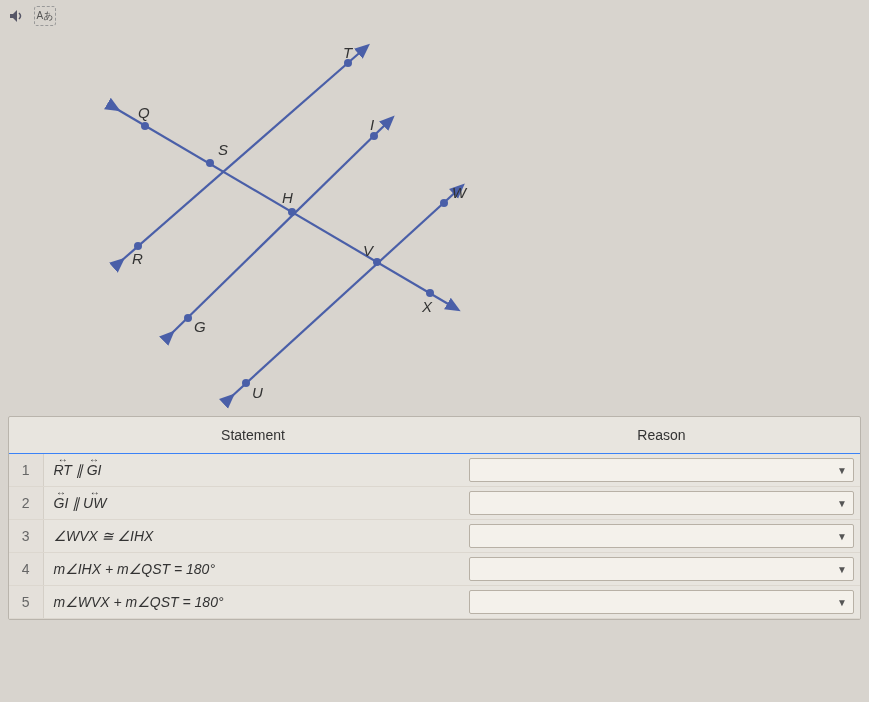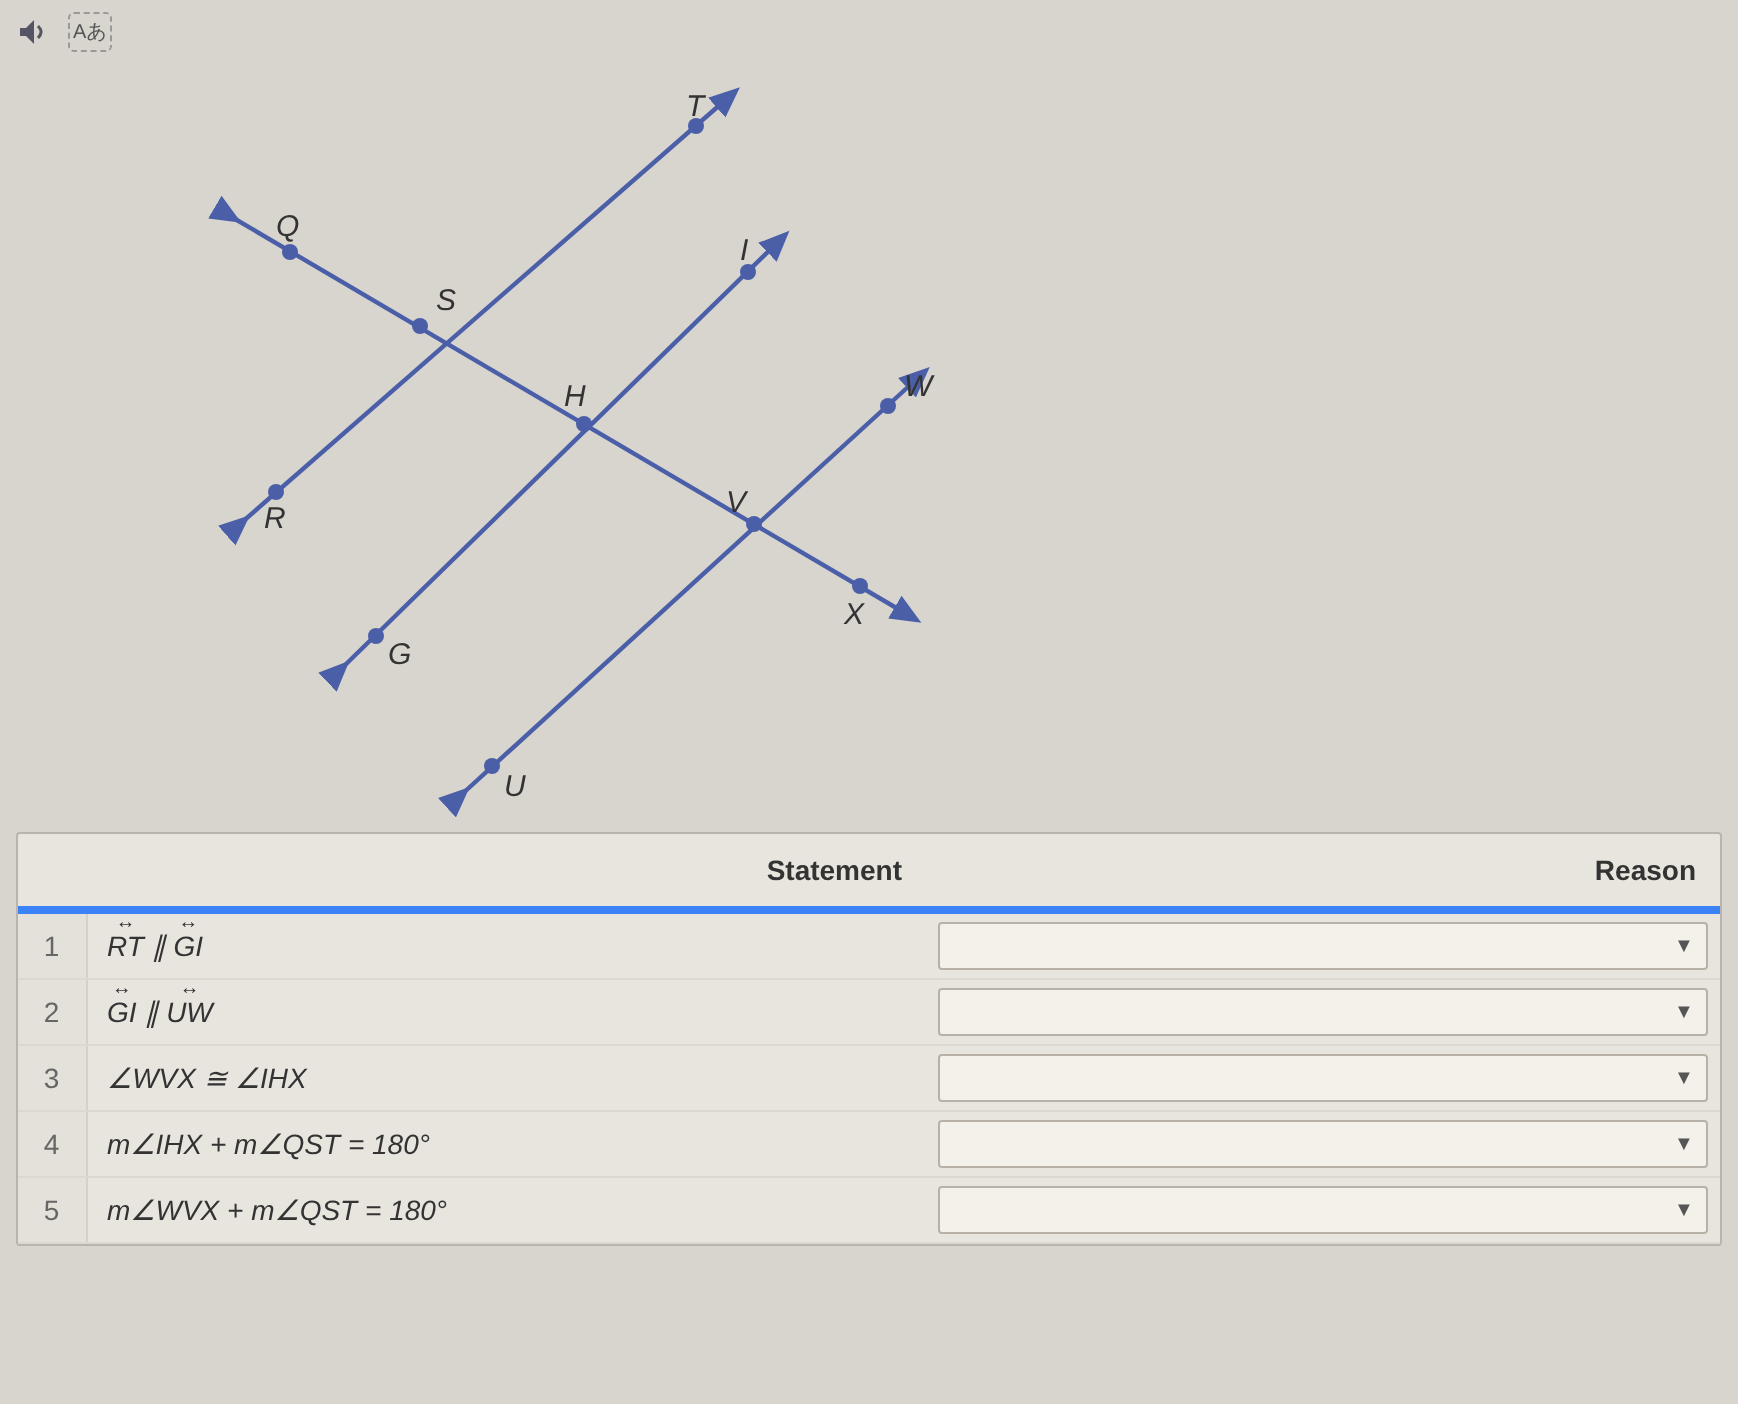--- a/index.html
+++ b/index.html
@@ -31,26 +31,26 @@
     margin: 6px 8px 0 8px;
     background: #e8e5df;
     border: 1px solid #b9b4ac;
     border-radius: 2px;
   }
   table {
     width: 100%;
     border-collapse: collapse;
   }
   th {
-    text-align: right;
+    text-align: center;
     padding: 10px 12px;
-    font-weight: bold;
+    font-weight: normal;
     font-size: 14px;
     color: #333;
-    border-bottom: 4px solid #3b82f6;
+    border-bottom: 1px solid #3b82f6;
   }
   td {
     padding: 6px 10px;
     border-bottom: 1px solid #dcd7cf;
     font-size: 14px;
     color: #333;
     vertical-align: middle;
   }
   td.numcell {
     width: 34px;

